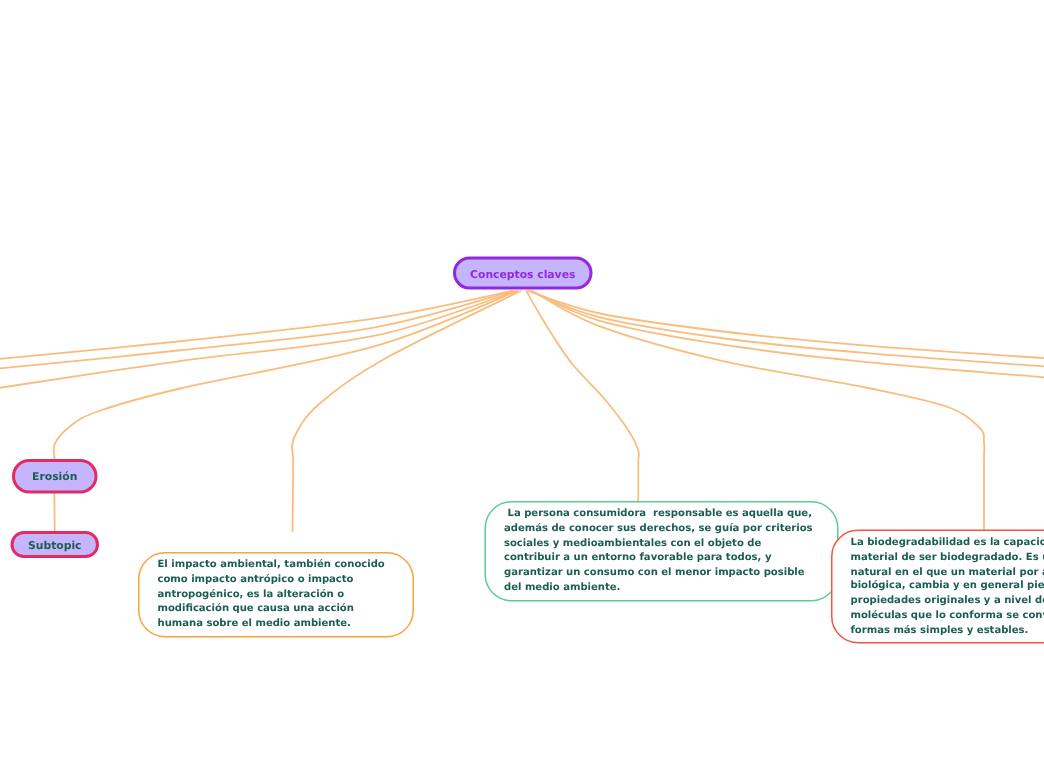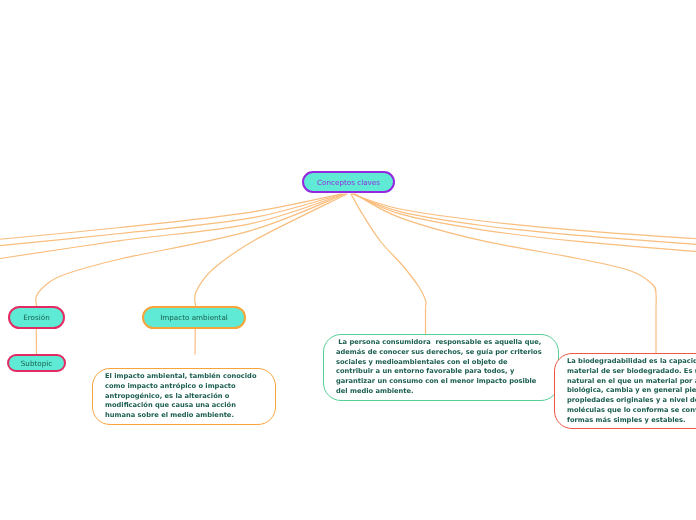--- a/index.html
+++ b/index.html
@@ -20,27 +20,27 @@
   }
   #connector-layer path {
     fill: none;
     stroke: var(--line);
     stroke-width: 1.2;
     stroke-linecap: round;
   }
   .node {
     position: absolute;
     box-sizing: border-box;
-    background: #5eead4;
+    background: #c4b5fd;
     border: 2px solid #000;
     border-radius: 12px;
     display: flex;
     align-items: center;
     justify-content: center;
-    font-weight: normal;
+    font-weight: bold;
     color: var(--text);
     font-size: 7.2px;
     letter-spacing: 0px;
     white-space: nowrap;
   }
   #node-root {
     left: 302px; top: 171px; width: 93px; height: 22px;
     border-color: var(--purple);
     color: var(--purple);
     border-radius: 11px;
@@ -123,23 +123,20 @@
   </svg>
 
   <div class="node" id="node-root">
     <span>Conceptos claves</span>
   </div>
 
   <div class="node" id="node-erosion">
     <span>Erosión</span>
   </div>
 
-  <div class="node" id="node-impacto">
-    <span>Impacto ambiental</span>
-  </div>
 
 
 
   <div class="node" id="node-subtopic">
     <span>Subtopic</span>
   </div>
 
   <div class="note" id="note-impacto">El impacto ambiental, también conocido como impacto antrópico o impacto antropogénico, es la alteración o modificación que causa una acción humana sobre el medio ambiente.</div>
 
   <div class="note" id="note-consumo"> La persona consumidora  responsable es aquella que, además de conocer sus derechos, se guía por criterios sociales y medioambientales con el objeto de contribuir a un entorno favorable para todos, y garantizar un consumo con el menor impacto posible del medio ambiente.</div>

